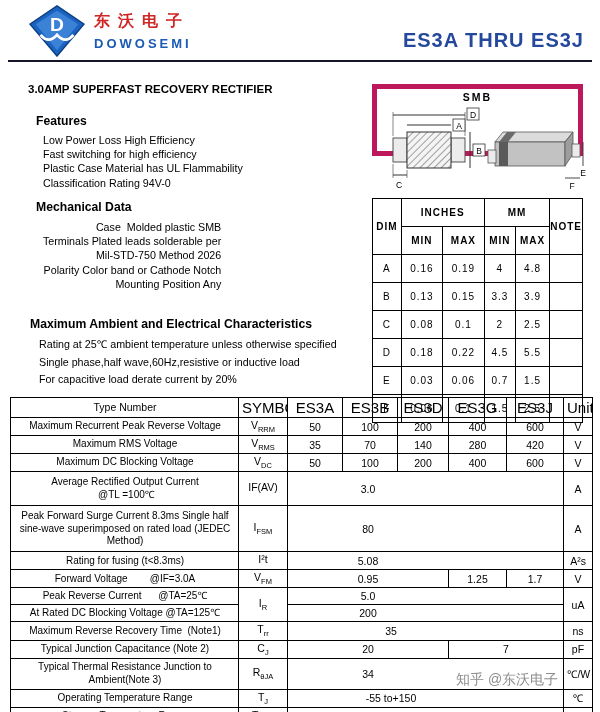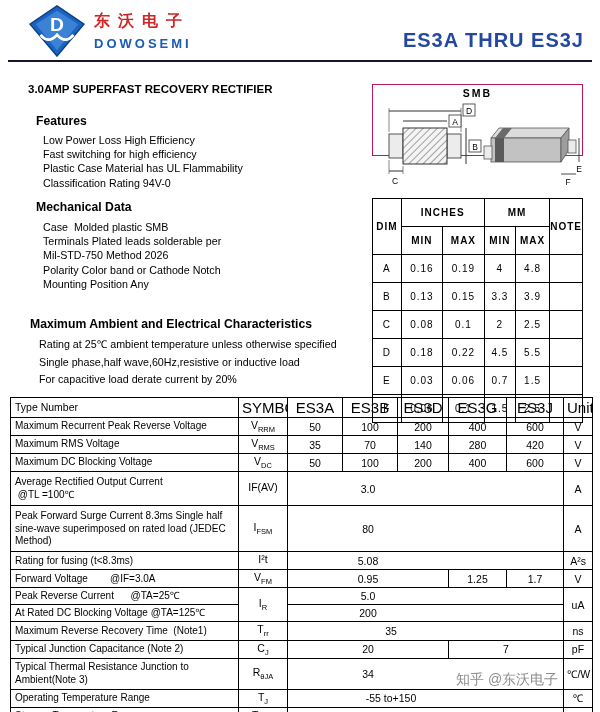--- a/index.html
+++ b/index.html
@@ -16,40 +16,40 @@
   .header-rule { position:absolute; left:8px; top:60px; width:584px; height:2px; background:#14142a; }
 
   
   .product-title { position:absolute; left:28px; top:83px; font-size:11.5px; font-weight:bold; }
   .sec-h { position:absolute; font-size:12.2px; font-weight:bold; }
   .features-h { left:36px; top:114px; }
   .mech-h { left:36px; top:200px; }
   .ratings-h { left:30px; top:317px; }
   .plist { position:absolute; font-size:10.7px; line-height:14.2px; }
   .features-list { left:43px; top:133px; }
-  .mech-list { left:43px; top:220px; }
+  .mech-list { left:43px; top:220px;text-align:right; }
   .ratings-notes { left:39px; top:336px; line-height:17.5px; }
   .plist div { white-space:pre; }
 
   
-  .pkg-box { position:absolute; left:372px; top:84px; width:211px; height:72px; border:1px solid #be185d; }
+  .pkg-box { position:absolute; left:372px; top:84px; width:211px; height:72px; border:5px solid #be185d; }
   .pkg-name { position:absolute; left:0; right:0; top:2px; text-align:center; font-size:10.5px; font-weight:bold; letter-spacing:2px; }
   .pkg-svg { position:absolute; left:0; top:15px; }
 
   
   .dim-table { position:absolute; left:372px; top:198px; width:211px; border-collapse:collapse;
                font-size:10px; text-align:center; }
   .dim-table td { border:1px solid #000; padding:8px 0; height:22px; letter-spacing:1px; }
   .dim-table .dh { font-weight:bold; letter-spacing:1px; height:20px; }
 
   
   .main { position:absolute; left:10px; top:397px; width:582px; border-collapse:collapse;
           font-size:10.5px; table-layout:fixed; }
   .main td { border:1px solid #000; padding:1px 3px; height:17px; vertical-align:middle; text-align:center; overflow:hidden; }
-  .main .lbl { text-align:left; padding-left:4px; font-size:10px; white-space:pre-wrap; line-height:12.5px; }
+  .main .lbl { text-align:center; padding-left:4px; font-size:10px; white-space:pre-wrap; line-height:12.5px; }
   .main .hdr td { font-size:15px; }
   .main .hdr .lbl { font-size:10.5px; }
   .main .sym sub { font-size:7.5px; }
   .main .h36 td { height:34px; }
   .main .h46 td { height:46px; }
   .main .h32 td { height:31px; }
   .main .h18 td { height:18px; }
   .val.shift { padding-right:118px; }
   .val.shift2 { padding-right:72px; }
 

